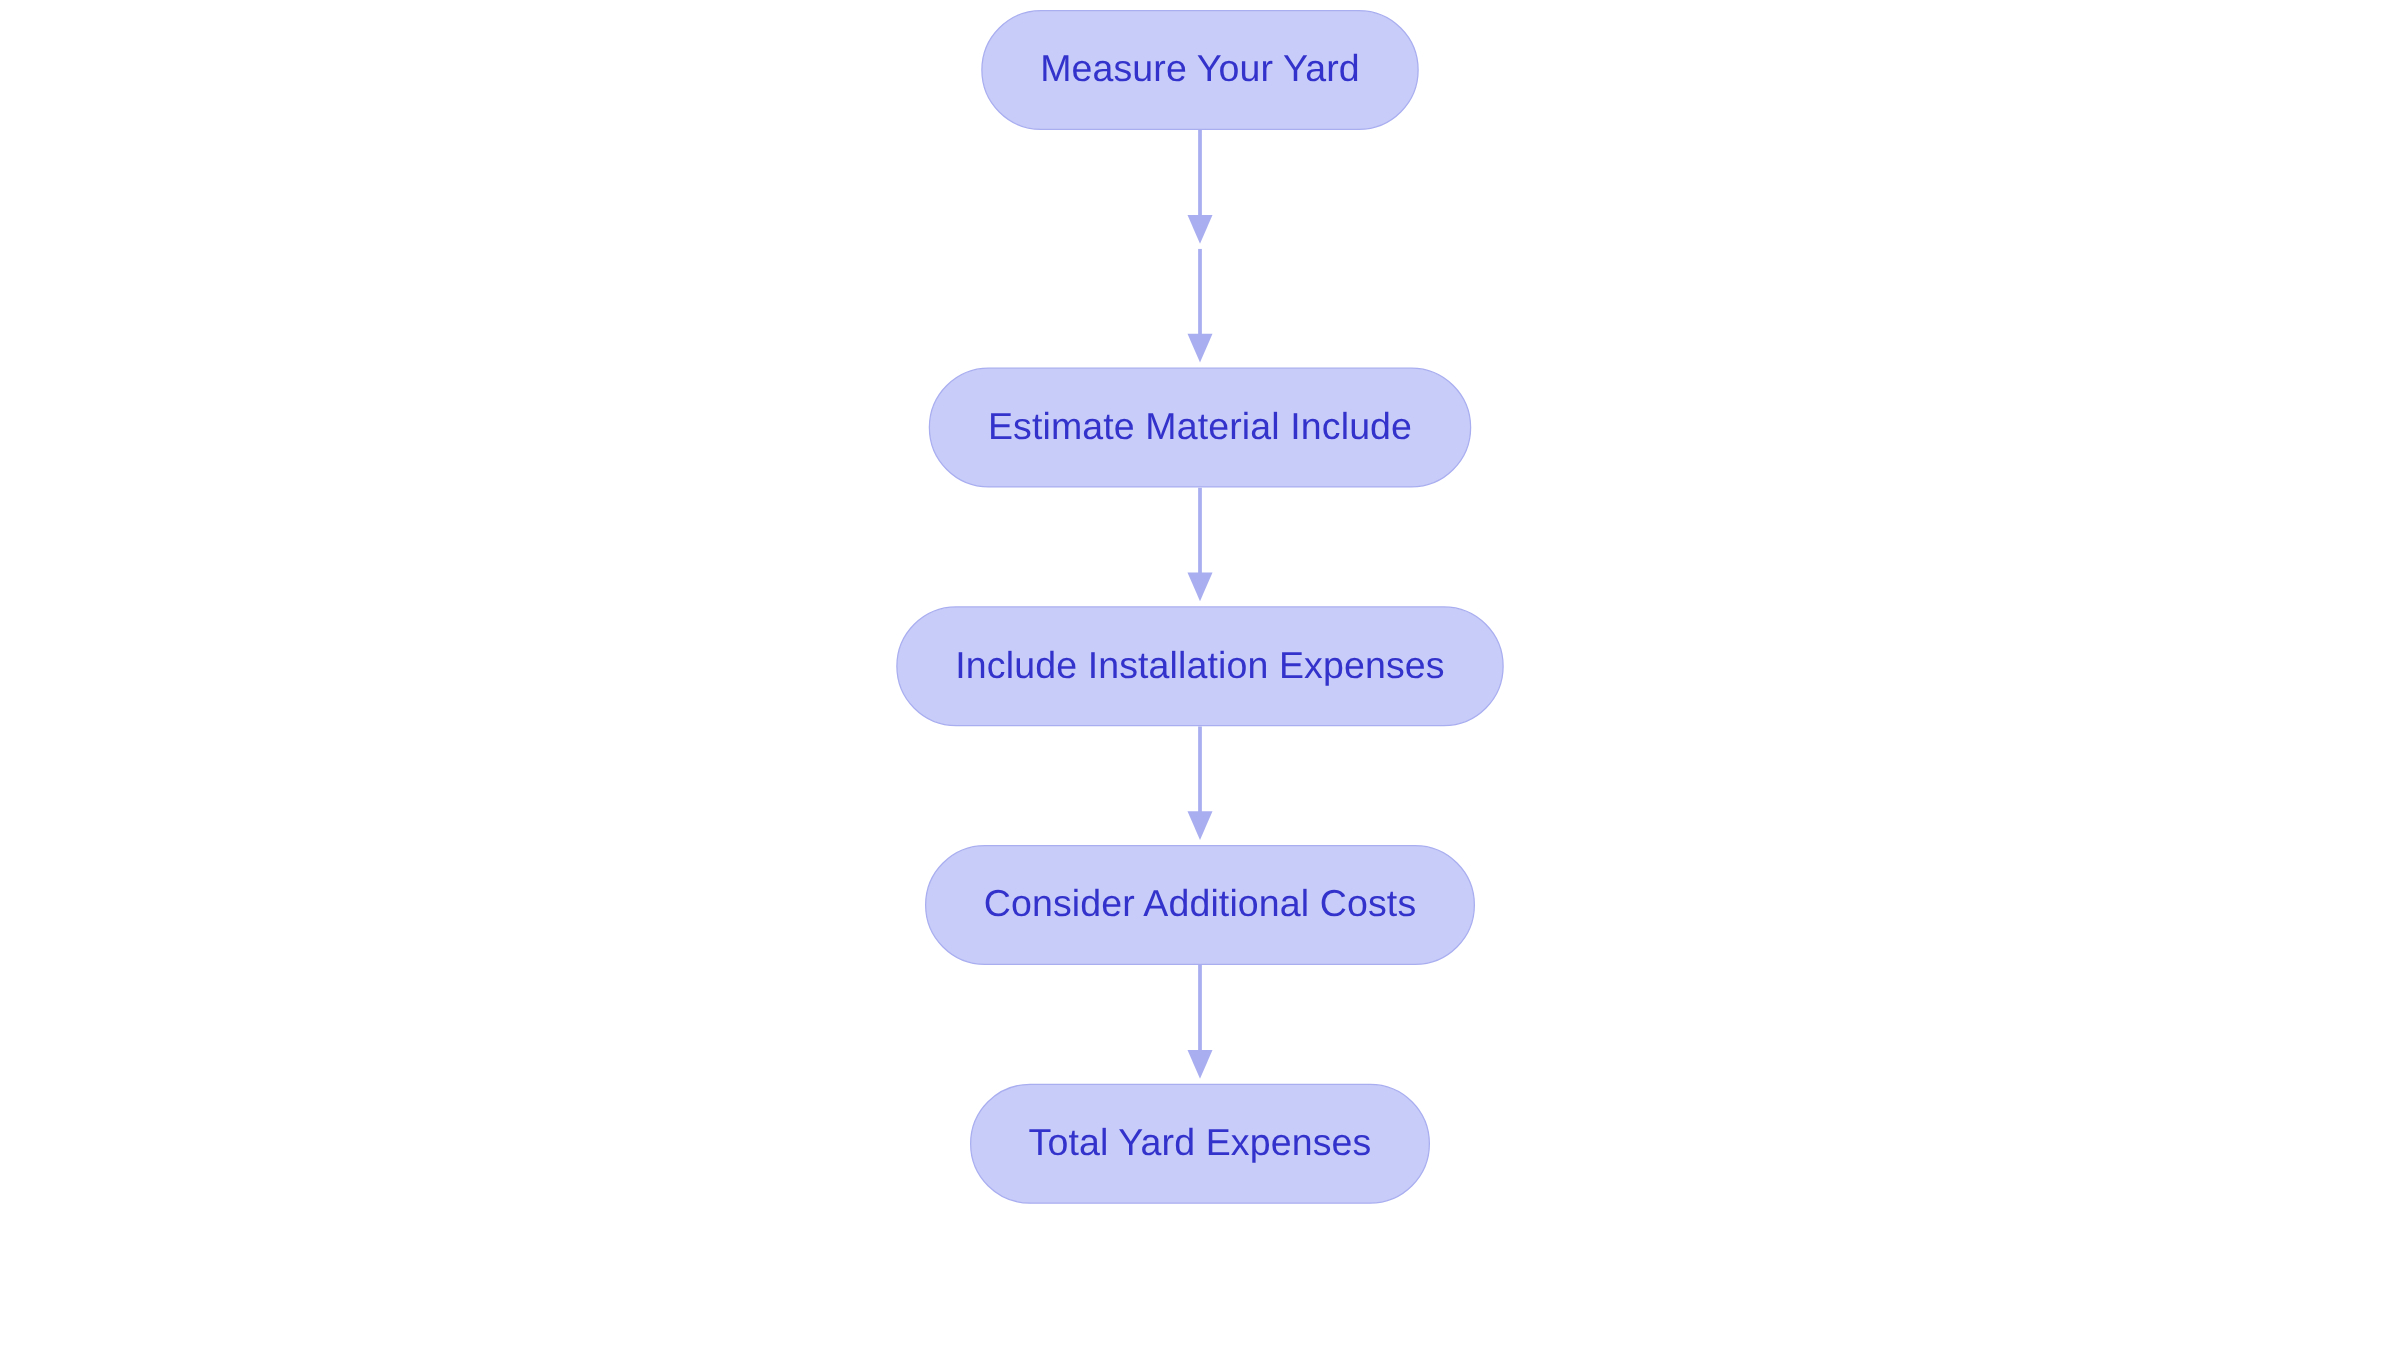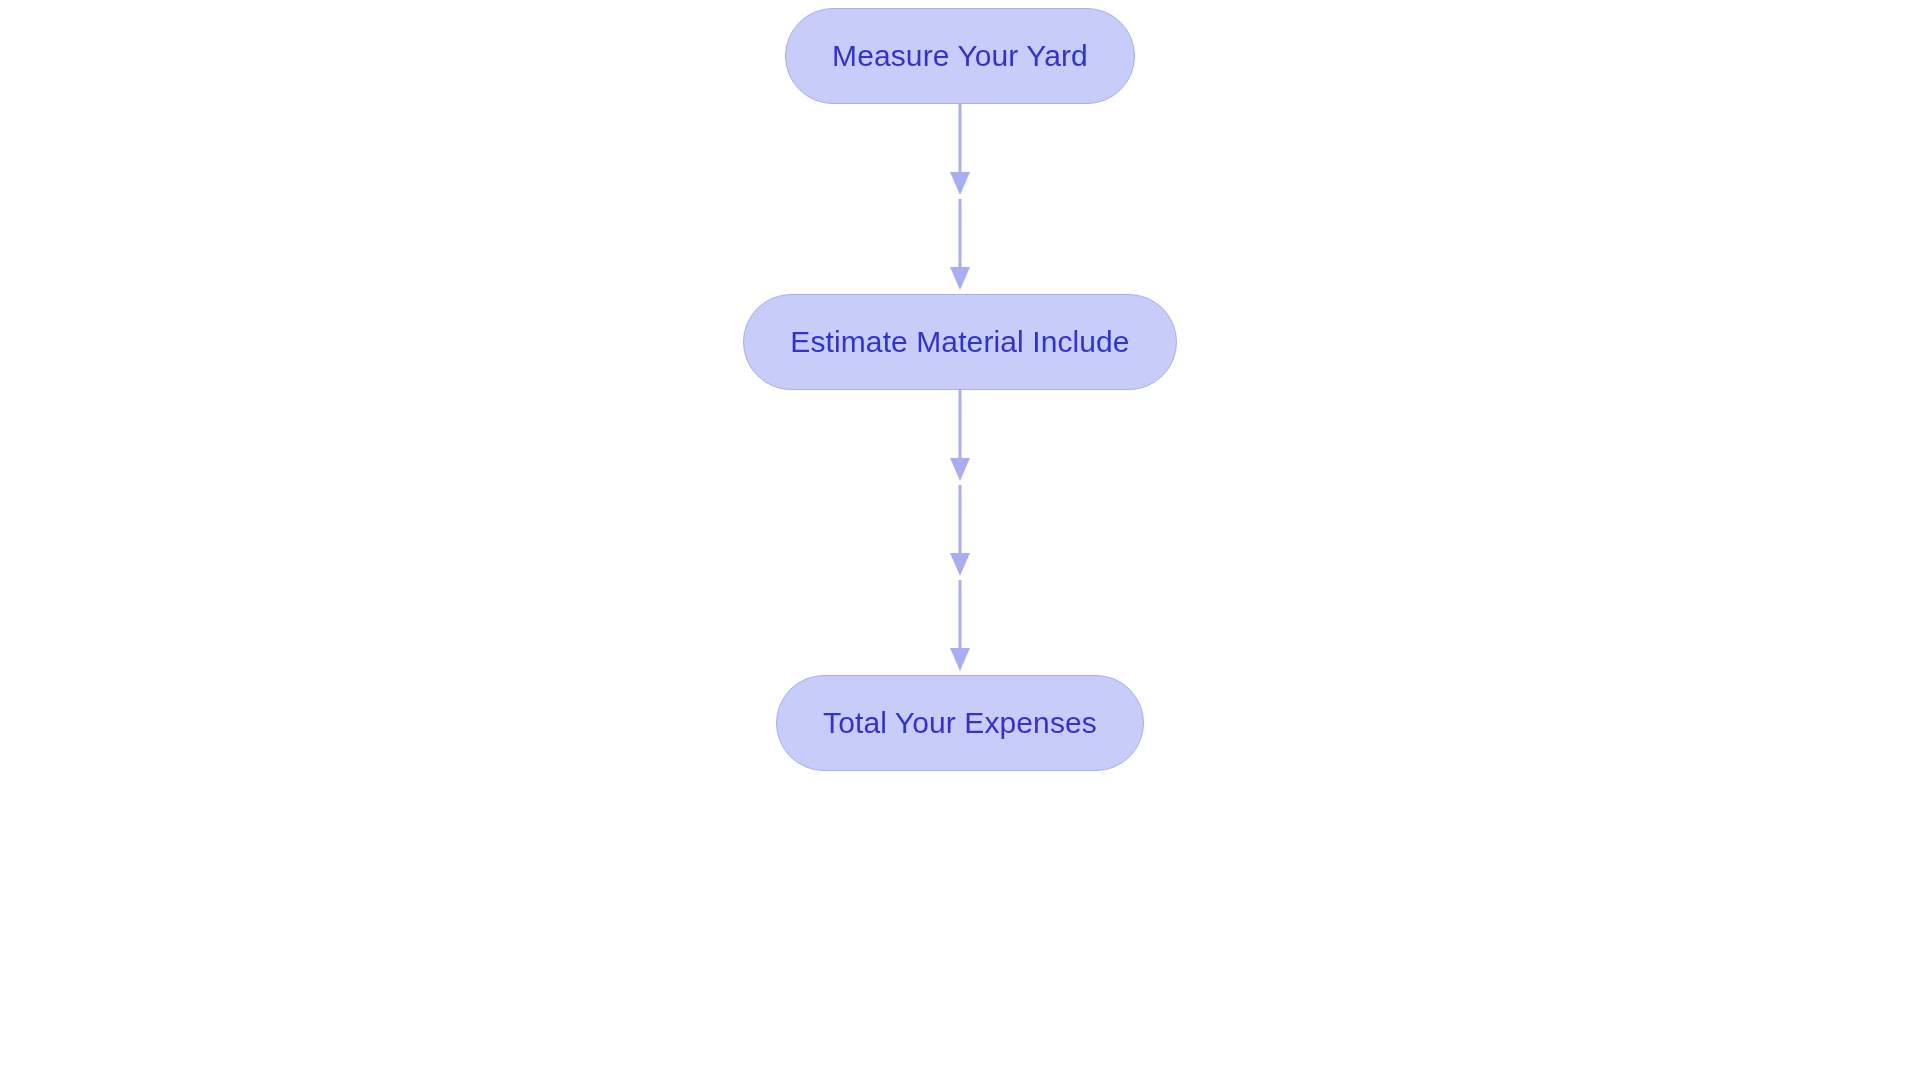--- a/index.html
+++ b/index.html
@@ -98,30 +98,36 @@
 
     <div class="node">
       <span class="node-label">Estimate Material Include</span>
     </div>
 
     <svg class="connector" viewBox="0 0 34 95">
       <line class="conn-line" x1="17" y1="0" x2="17" y2="72"></line>
       <polygon class="conn-head" points="17,91 7,68 27,68"></polygon>
     </svg>
 
-
-    <svg class="connector" viewBox="0 0 34 95">
-      <line class="conn-line" x1="17" y1="0" x2="17" y2="72"></line>
-      <polygon class="conn-head" points="17,91 7,68 27,68"></polygon>
-    </svg>
-
+    <div class="node">
+      <span class="node-label">Include Installation Expenses</span>
+    </div>
 
     <svg class="connector" viewBox="0 0 34 95">
       <line class="conn-line" x1="17" y1="0" x2="17" y2="72"></line>
       <polygon class="conn-head" points="17,91 7,68 27,68"></polygon>
     </svg>
 
     <div class="node">
-      <span class="node-label">Total Your Expenses</span>
+      <span class="node-label">Consider Additional Costs</span>
+    </div>
+
+    <svg class="connector" viewBox="0 0 34 95">
+      <line class="conn-line" x1="17" y1="0" x2="17" y2="72"></line>
+      <polygon class="conn-head" points="17,91 7,68 27,68"></polygon>
+    </svg>
+
+    <div class="node">
+      <span class="node-label">Total Yard Expenses</span>
     </div>
 
   </div>
 </div>
 
 </body></html>

